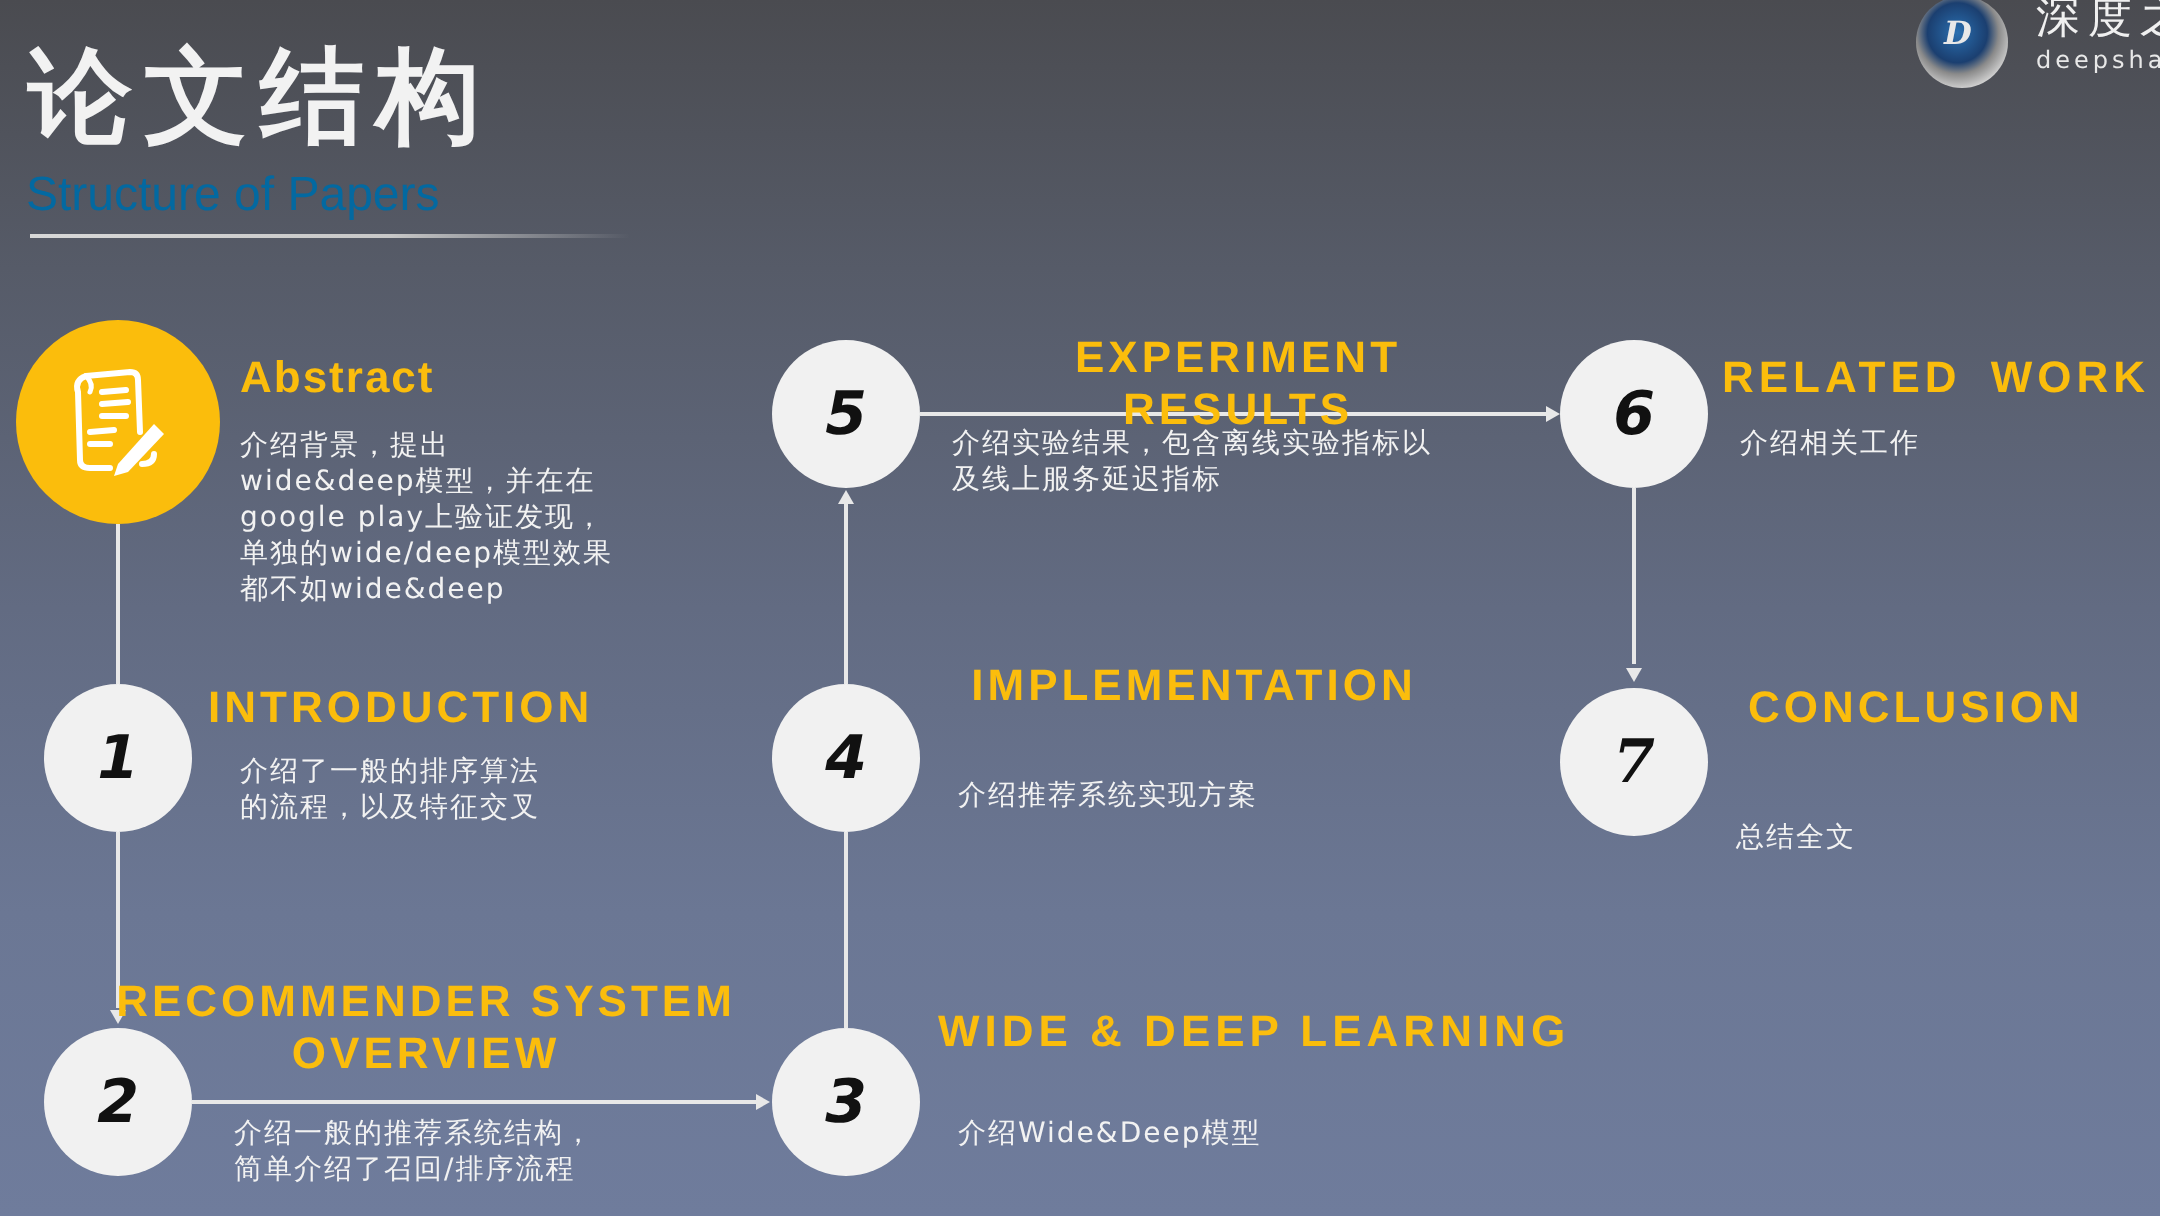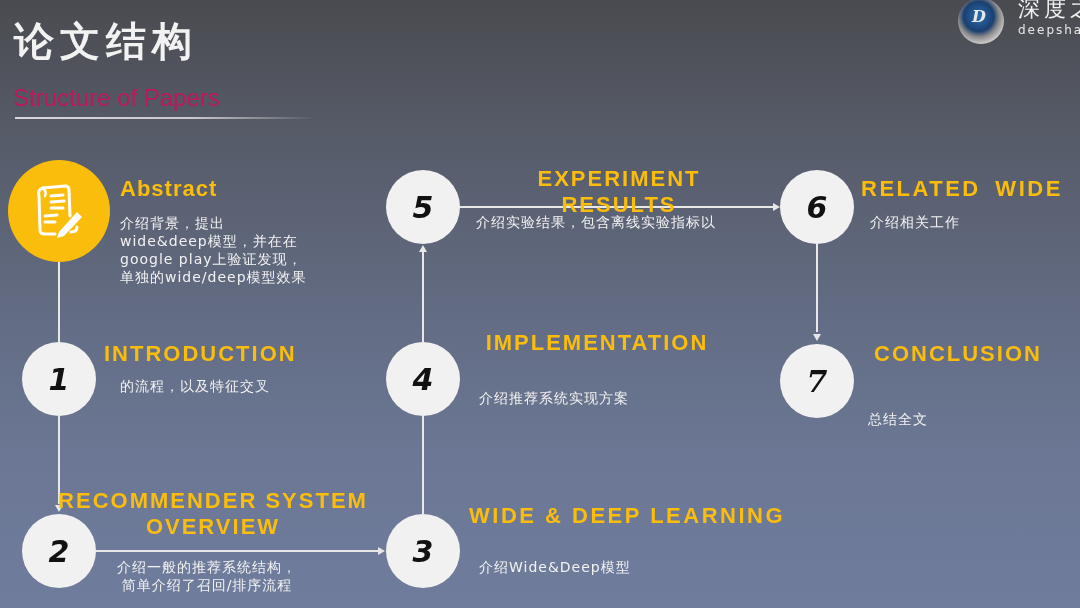--- a/index.html
+++ b/index.html
@@ -2,25 +2,25 @@
 <html><head>
 <meta charset="utf-8">
 <style>
   html, body { margin:0; padding:0; }
   body {
     width:1080px; height:608px; overflow:hidden; position:relative;
     background: linear-gradient(180deg, #4a4b50 0%, #565b68 22%, #626b82 50%, #6b7794 75%, #6f7c9c 100%);
     font-family: "DejaVu Sans", "Liberation Sans", sans-serif;
   }
   .title-cn {
-    position:absolute; left:14px; top:14px; font-size:40px; font-weight:bold;
+    position:absolute; left:14px; top:14px; font-size:52px; font-weight:bold;
     color:#f2f2f2; letter-spacing:6px; font-family:"DejaVu Sans", sans-serif;
   }
   .title-en {
-    position:absolute; left:13px; top:84px; font-size:24px; color:#be185d;
+    position:absolute; left:13px; top:84px; font-size:24px; color:#0369a1;
     font-family:"Liberation Sans", sans-serif;
   }
   .title-rule {
     position:absolute; left:15px; top:117px; width:300px; height:2px;
     background: linear-gradient(90deg, #d8d8d8 0%, #c8c8c8 60%, rgba(200,200,200,0) 100%);
   }
   .logo {
     position:absolute; left:958px; top:-2px; width:46px; height:46px; border-radius:50%;
     background: radial-gradient(circle at 45% 40%, #2a6fb0 0%, #1b3f70 40%, #8a8a8a 55%, #d0d0d0 75%, #6b6b6b 100%);
   }
@@ -96,34 +96,36 @@
     <path d="M26 50 L44 30 L49 35 L31 54 L24 56 Z" fill="#fff"></path>
     <path d="M38 50 Q44 50 44 45" fill="none" stroke="#fff" stroke-width="3" stroke-linecap="round"></path>
   </svg>
 </div>
 <div class="heading" style="left:120px; top:176px; text-align:left; letter-spacing:1px;">Abstract</div>
 <div class="desc" style="left:120px; top:214px;">
   <div>介绍背景，提出</div>
   <div>wide&amp;deep模型，并在在</div>
   <div>google play上验证发现，</div>
   <div>单独的wide/deep模型效果</div>
+  <div>都不如wide&amp;deep</div>
 </div>
 
 <div class="circle num" style="left:22px; top:342px;">1</div>
 <div class="heading" style="left:104px; top:341px;text-align:center;">INTRODUCTION</div>
 <div class="desc" style="left:120px; top:377px;">
+  <div>介绍了一般的排序算法</div>
   <div>的流程，以及特征交叉</div>
 </div>
 
 <div class="circle num" style="left:22px; top:514px;">2</div>
 <div class="heading" style="left:56px; top:488px; width:314px;">
   <div>RECOMMENDER SYSTEM</div>
   <div>OVERVIEW</div>
 </div>
-<div class="desc" style="left:117px; top:558px;text-align:center;">
+<div class="desc" style="left:117px; top:558px;">
   <div>介绍一般的推荐系统结构，</div>
   <div>简单介绍了召回/排序流程</div>
 </div>
 
 <div class="circle num" style="left:386px; top:514px;">3</div>
 <div class="heading" style="left:469px; top:503px; letter-spacing:2.5px;">WIDE &amp; DEEP LEARNING</div>
 <div class="desc" style="left:479px; top:558px;">
   <div>介绍Wide&amp;Deep模型</div>
 </div>
 
@@ -135,24 +137,25 @@
   <div>介绍推荐系统实现方案</div>
 </div>
 
 <div class="circle num" style="left:386px; top:170px;">5</div>
 <div class="heading" style="left:528px; top:166px; width:182px;">
   <div>EXPERIMENT</div>
   <div>RESULTS</div>
 </div>
 <div class="desc" style="left:476px; top:213px;">
   <div>介绍实验结果，包含离线实验指标以</div>
+  <div>及线上服务延迟指标</div>
 </div>
 
 <div class="circle num" style="left:780px; top:170px;">6</div>
-<div class="heading" style="left:861px; top:176px; letter-spacing:2.5px; word-spacing:6px;">RELATED WIDE</div>
+<div class="heading" style="left:861px; top:176px; letter-spacing:2.5px; word-spacing:6px;">RELATED WORK</div>
 <div class="desc" style="left:870px; top:213px;">
   <div>介绍相关工作</div>
 </div>
 
 <div class="circle num" style="left:780px; top:344px; font-family:'DejaVu Serif', serif;">7</div>
 <div class="heading" style="left:874px; top:341px;">CONCLUSION</div>
 <div class="desc" style="left:868px; top:386px;margin-top:24px;">
   <div>总结全文</div>
 </div>
 

